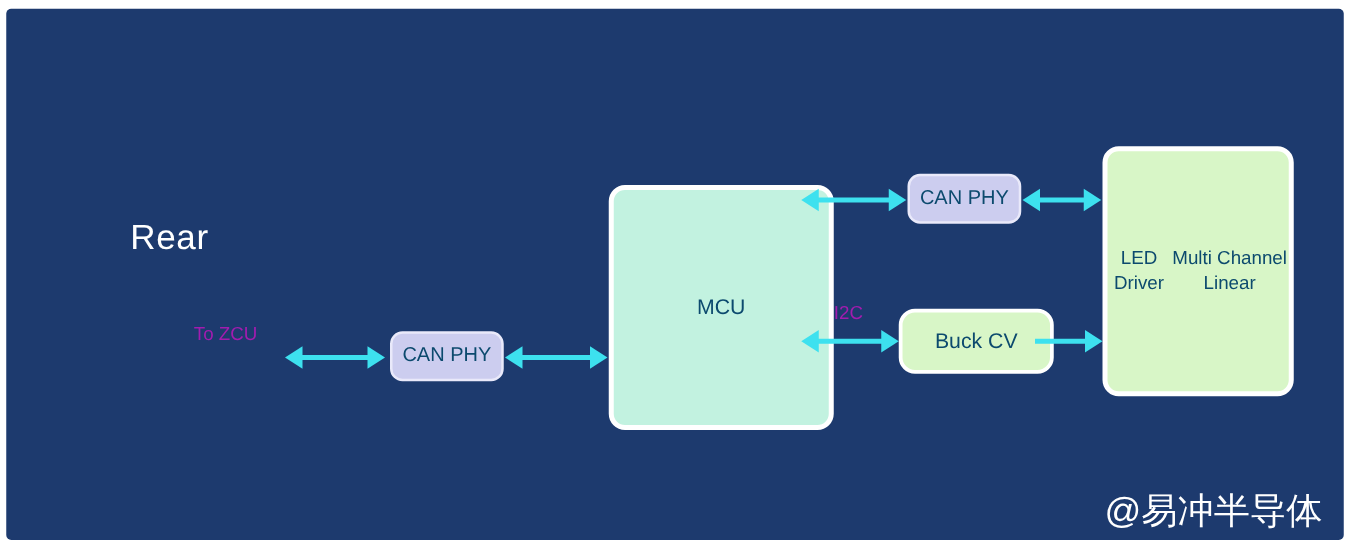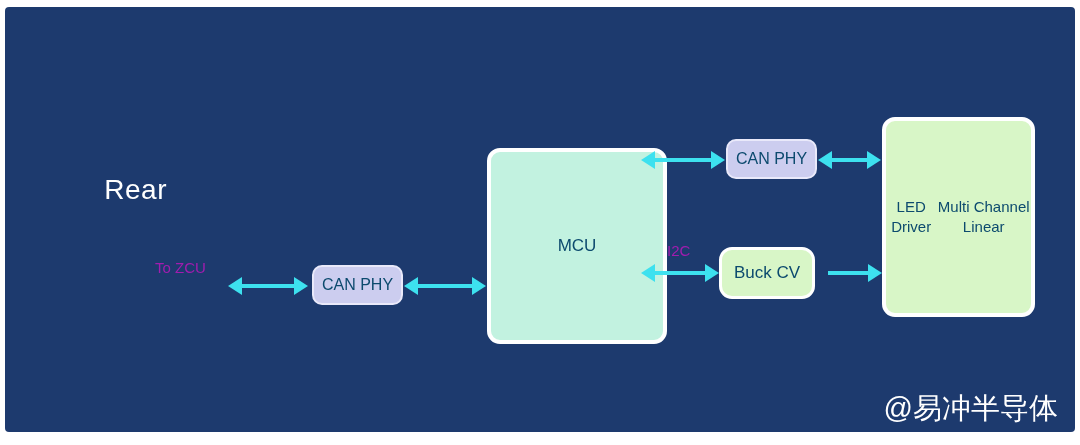--- a/index.html
+++ b/index.html
@@ -34,21 +34,21 @@
     background:var(--mint,#c2f2e0); border:4px solid #ffffff;
     border-radius:13px; font-size:17px;
   }
   .green {
     background:var(--green,#d8f6c7); border:4px solid #ffffff;
     border-radius:13px;
   }
   .can-left { left:312px; top:265px; width:91px; height:40px; }
   .can-top  { left:726px; top:139px; width:91px; height:40px; }
   .mcu      { left:487px; top:131px; width:180px; height:196px;margin-top:17px; }
-  .buck     { left:719px; top:247px; width:96px; height:52px; border-width:3px; font-size:17px; }
+  .buck     { left:719px; top:247px; width:124px; height:52px; border-width:3px; font-size:17px; }
   .led      { left:882px; top:117px; width:153px; height:200px; flex-direction:row; font-size:15px; line-height:20px; }
 
   
   .arrow { position:absolute; height:18px; }
   .arrow .shaft { position:absolute; top:7px; height:4px; background:var(--arrow,#3de1ef); }
   .arrow.bi  .shaft { left:11px; right:11px; }
   .arrow.uni .shaft { left:0; right:11px; }
   .arrow .head { position:absolute; top:0; width:0; height:0;
     border-top:9px solid transparent; border-bottom:9px solid transparent; }
   .arrow .head.left  { left:0;  border-right:14px solid var(--arrow,#3de1ef); }

